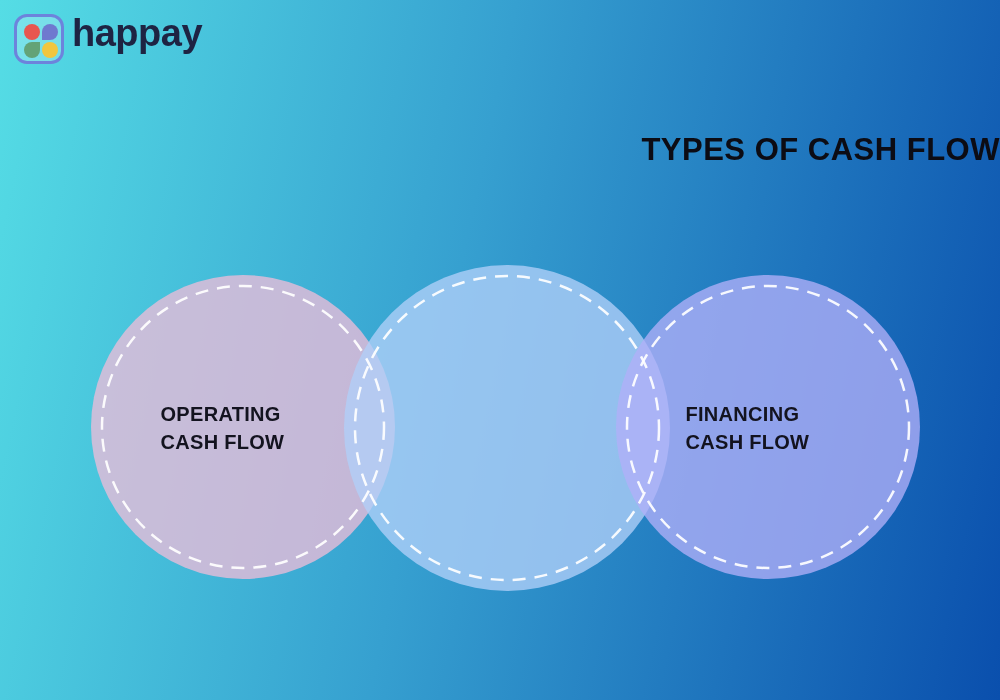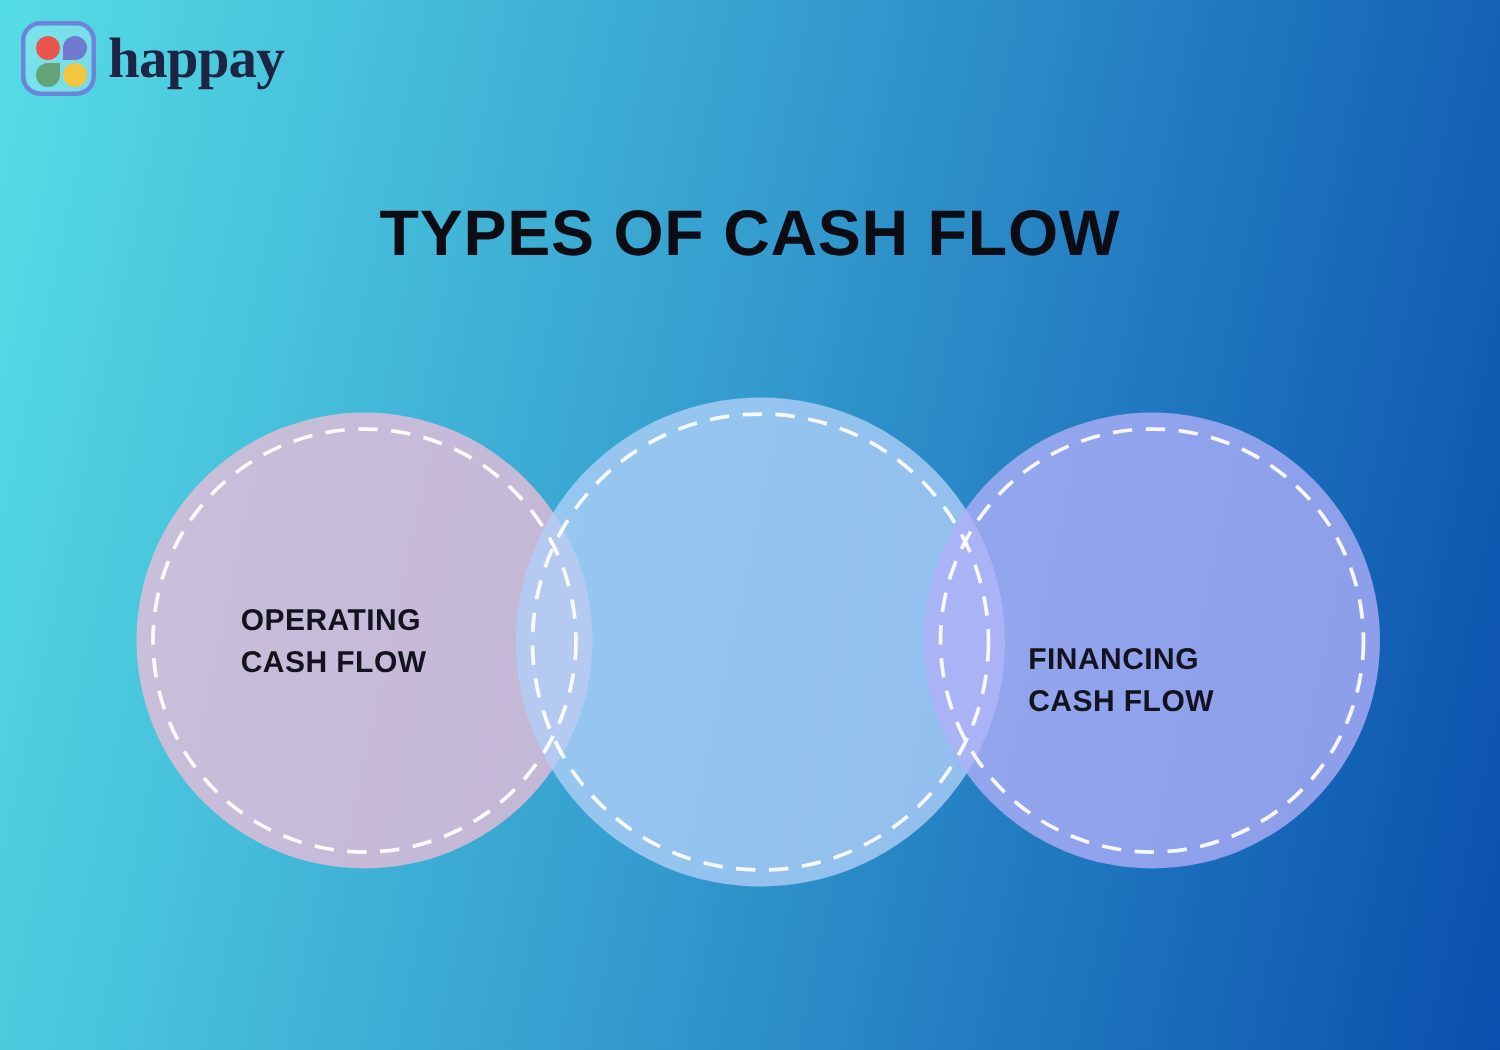--- a/index.html
+++ b/index.html
@@ -10,23 +10,22 @@
     overflow: hidden;
     background: linear-gradient(102deg, #55dde5 0%, #36a0d0 45%, #0a4fad 100%);
     font-family: "Liberation Sans", sans-serif;
   }
 
   
   .logo {
     position: absolute;
     top: 14px; left: 14px;
     display: flex;
-    align-items: flex-end;
+    align-items: flex-start;
     gap: 8px;
-    font-family: Liberation Serif, serif;
   }
   .logo-icon {
     position: relative;
     width: 50px; height: 50px;
     border: 3px solid rgba(109, 125, 219, 0.95);
     border-radius: 13px;
     background: rgba(255,255,255,0.22);
     box-sizing: border-box;
   }
   .logo-dot { position: absolute; width: 16px; height: 16px; }
@@ -42,22 +41,22 @@
     line-height: 1;
     padding-bottom: 6px;
   }
 
   
   .title {
     position: absolute;
     top: 132px;
     left: 0;
     width: 100%;
-    text-align: center;
-    font-size: 43px;
+    text-align: right;
+    font-size: 31px;
     font-weight: bold;
     letter-spacing: 0.5px;
     color: #0c0c14;
     margin: 0;
   }
 
   
   .venn-svg { position: absolute; top: 0; left: 0; }
   .venn-dash {
     fill: none;
@@ -71,21 +70,21 @@
     transform: translate(-50%, -50%);
     text-align: left;
     font-size: 20px;
     font-weight: bold;
     letter-spacing: 0.3px;
     line-height: 1.4;
     color: #13131f;
   }
   .label-operating { left: 243px; top: 428px; width: 165px; }
   .label-investing { left: 507px; top: 428px; width: 200px; }
-  .label-financing { left: 768px; top: 454px; width: 165px; }
+  .label-financing { left: 768px; top: 428px; width: 165px; }
 </style>
 </head>
 <body>
 
 <div class="canvas">
 
   <div class="logo">
     <span class="logo-icon">
       <span class="logo-dot dot-red"></span>
       <span class="logo-dot dot-blue"></span>

